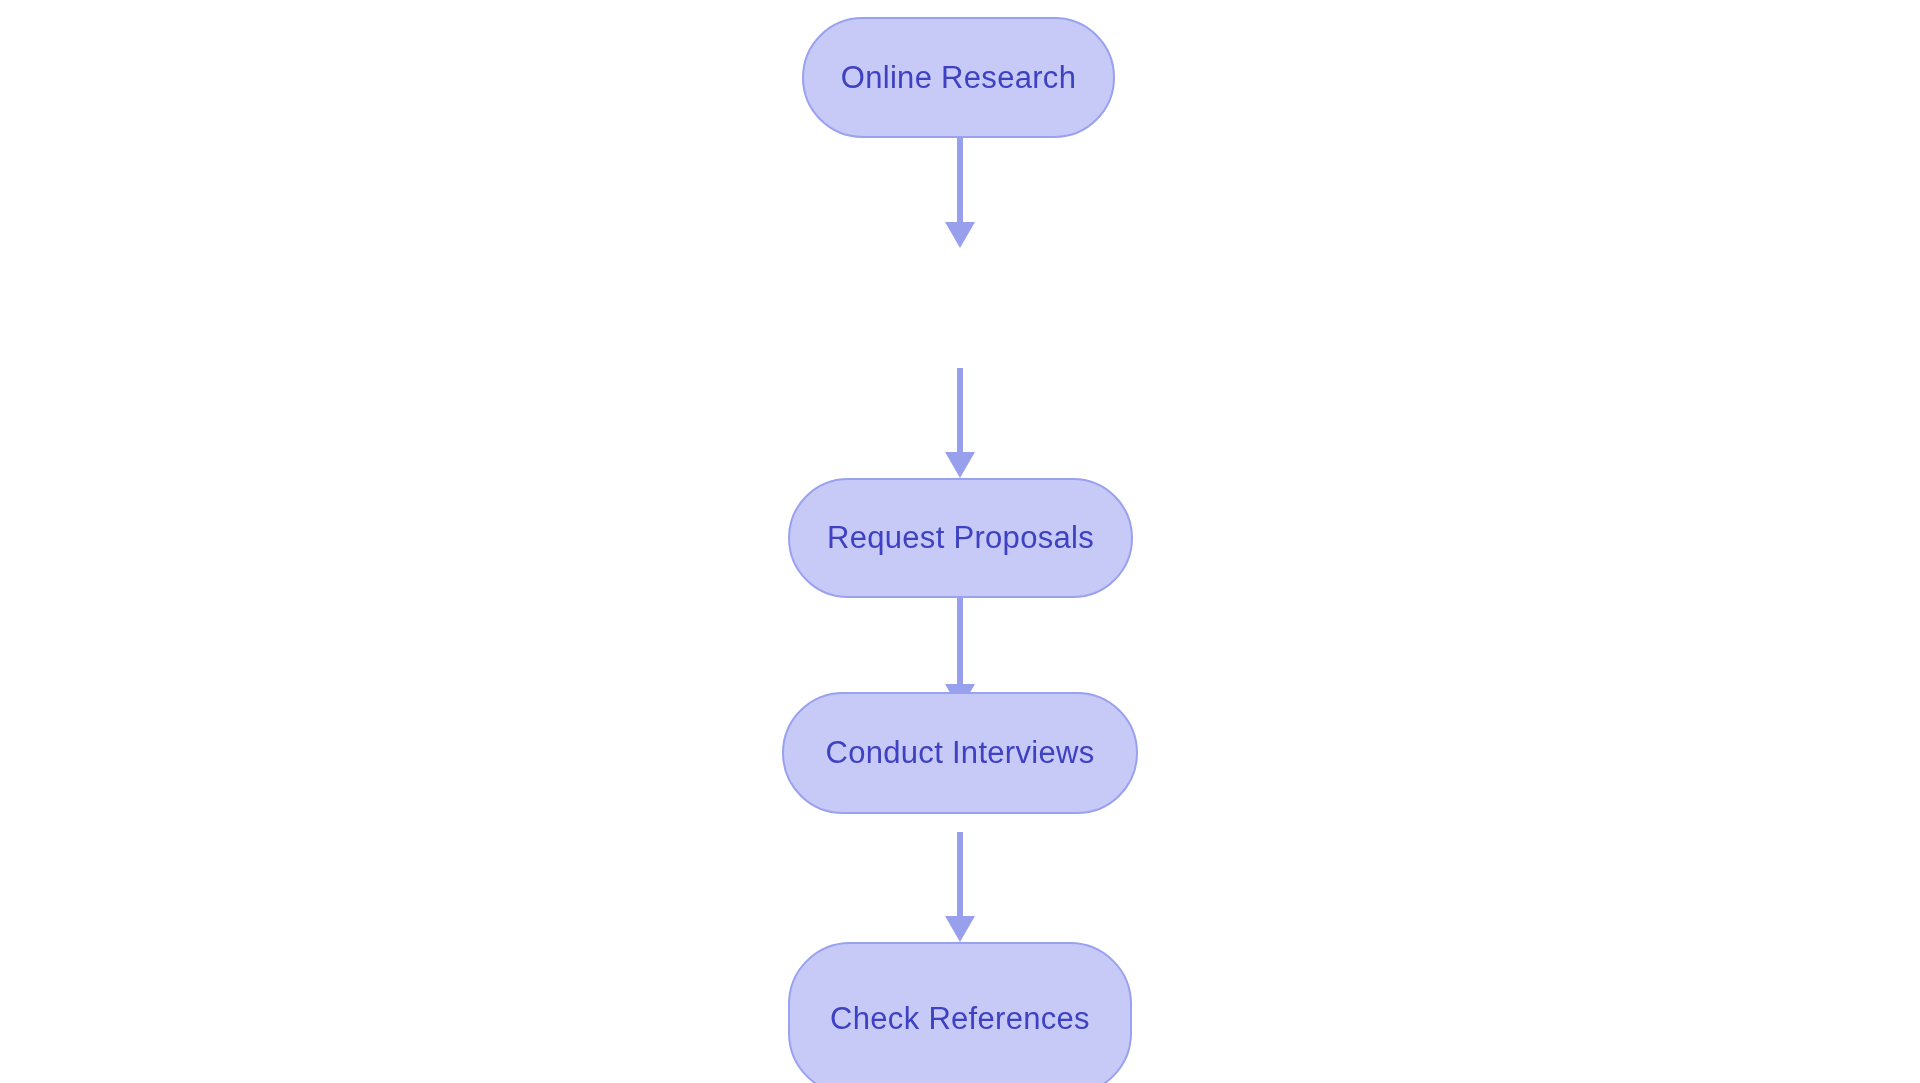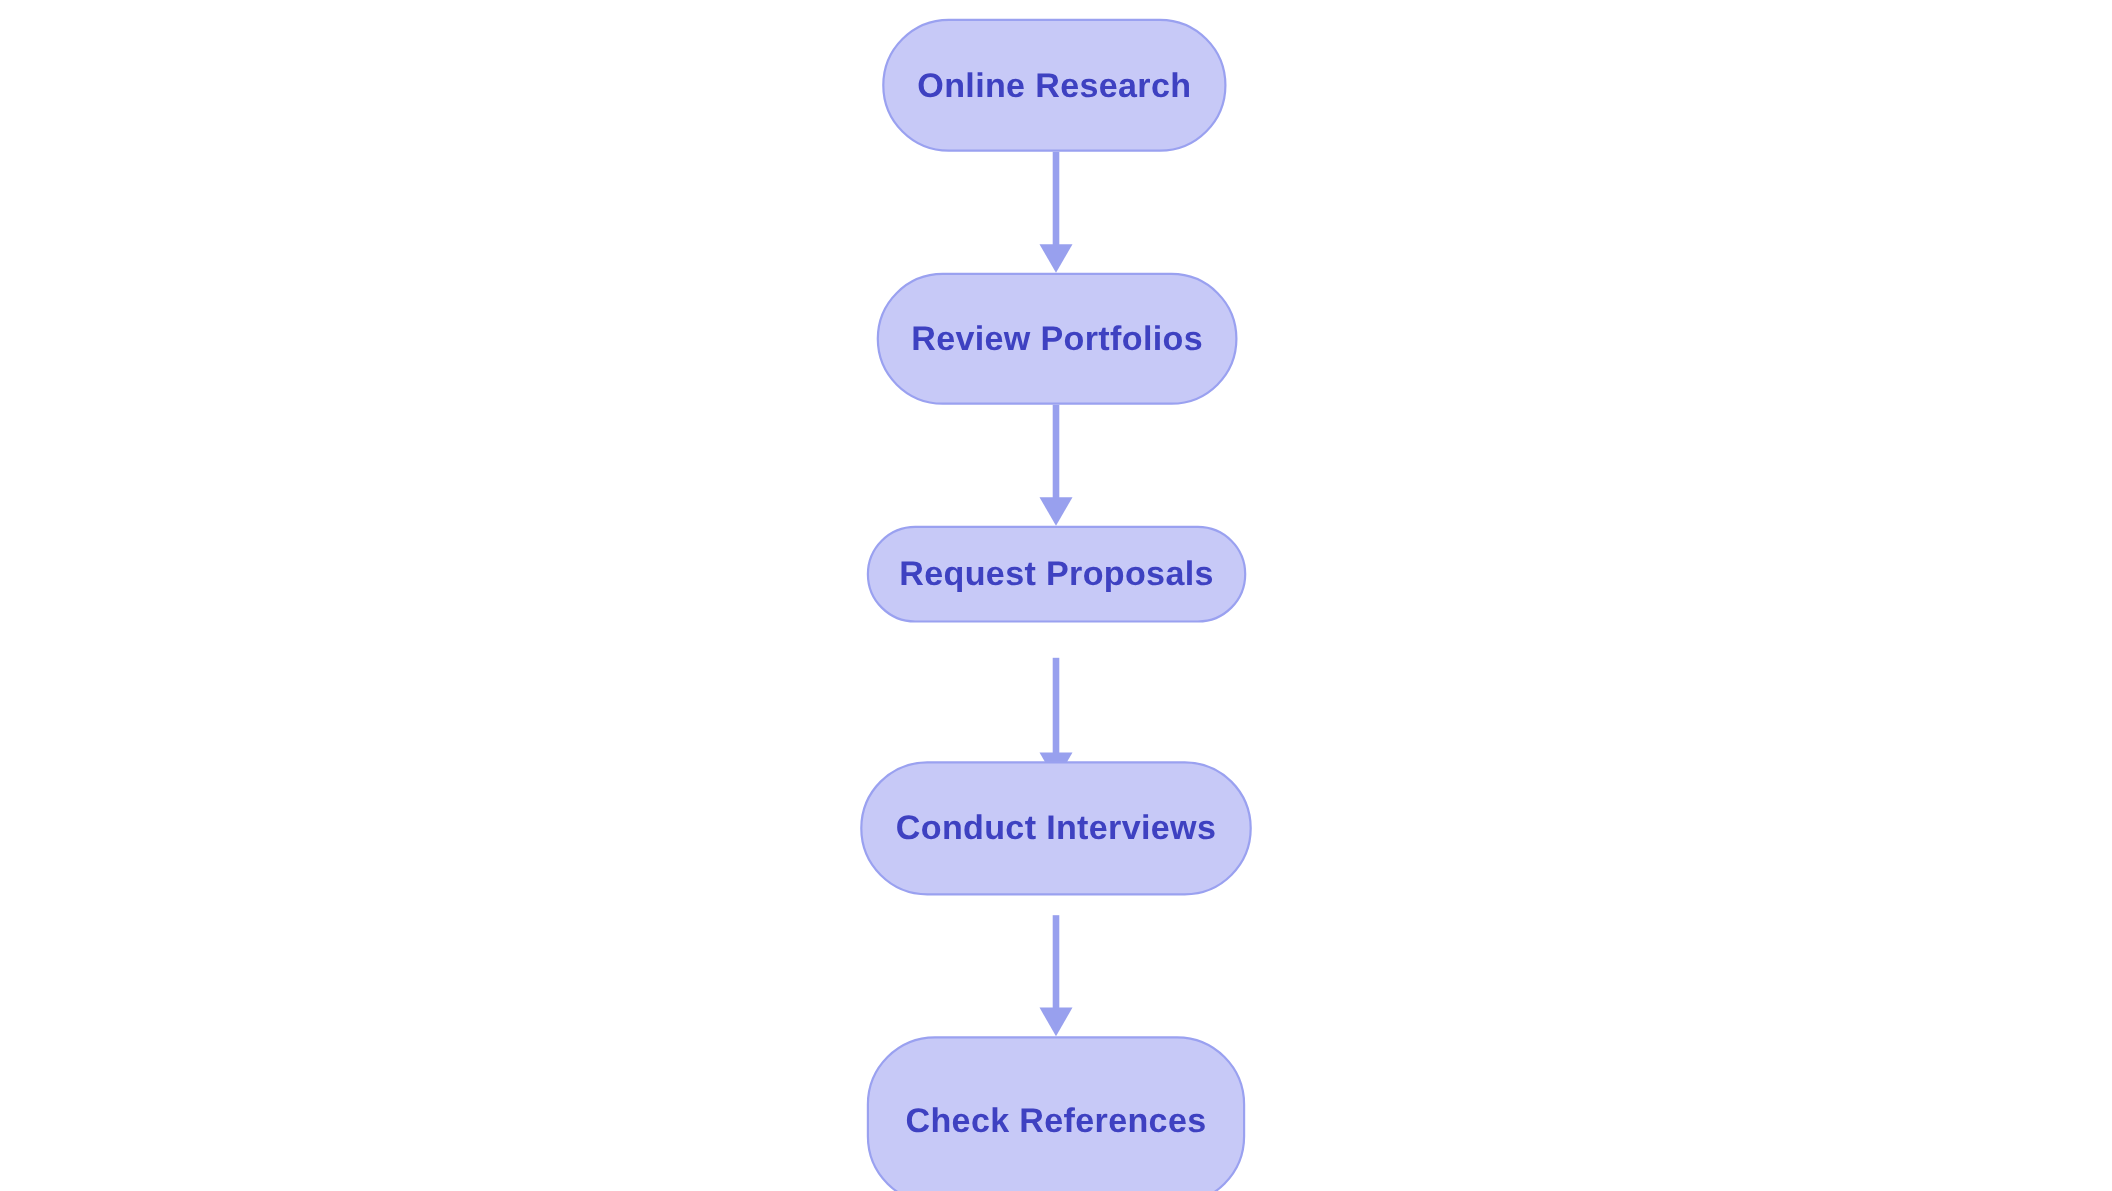--- a/index.html
+++ b/index.html
@@ -2,21 +2,21 @@
 <html style="--bg: #ffffff; --node-fill: #c7c9f7; --node-border: #9aa1f0; --node-text: #3e41c1; --arrow: #98a0ee;"><head>
 <meta charset="utf-8">
 <style>
   :root {
     --bg: #ffffff;
     --node-fill: #c7c9f7;
     --node-border: #9aa1f0;
     --node-text: #3e41c1;
     --arrow: #98a0ee;
   }
-  * { box-sizing: border-box; font-weight: bold; }
+  * { box-sizing: border-box; }
   html, body { margin: 0; padding: 0; }
   body {
     width: 1920px;
     height: 1083px;
     background: var(--bg);
     position: relative;
     overflow: hidden;
     font-family: "Liberation Sans", "DejaVu Sans", sans-serif;
   }
   .canvas {
@@ -32,21 +32,21 @@
     align-items: center;
     justify-content: center;
     color: var(--node-text);
     font-size: 31px;
     letter-spacing: 0.3px;
     white-space: nowrap;
     text-align: center;
   }
   .node-1 { left: 802px; top: 17px;  width: 313px; height: 121px; }
   .node-2 { left: 797px; top: 248px; width: 328px; height: 120px; }
-  .node-3 { left: 788px; top: 478px; width: 345px; height: 88px; }
+  .node-3 { left: 788px; top: 478px; width: 345px; height: 120px; }
   .node-4 { left: 782px; top: 692px; width: 356px; height: 122px; }
   .node-5 { left: 788px; top: 942px; width: 344px; height: 153px; }
 
   .edge { position: absolute; width: 30px; left: 945px; }
   .edge-line {
     position: absolute;
     left: 12px;
     top: 0;
     width: 6px;
     background: var(--arrow);
@@ -80,23 +80,20 @@
 
   <div class="node node-1">
     <span>Online Research</span>
   </div>
 
   <div class="edge edge-1">
     <div class="edge-line"></div>
     <div class="edge-head"></div>
   </div>
 
-  <div class="node node-2">
-    <span>Review Portfolios</span>
-  </div>
 
   <div class="edge edge-2">
     <div class="edge-line"></div>
     <div class="edge-head"></div>
   </div>
 
   <div class="node node-3">
     <span>Request Proposals</span>
   </div>
 

